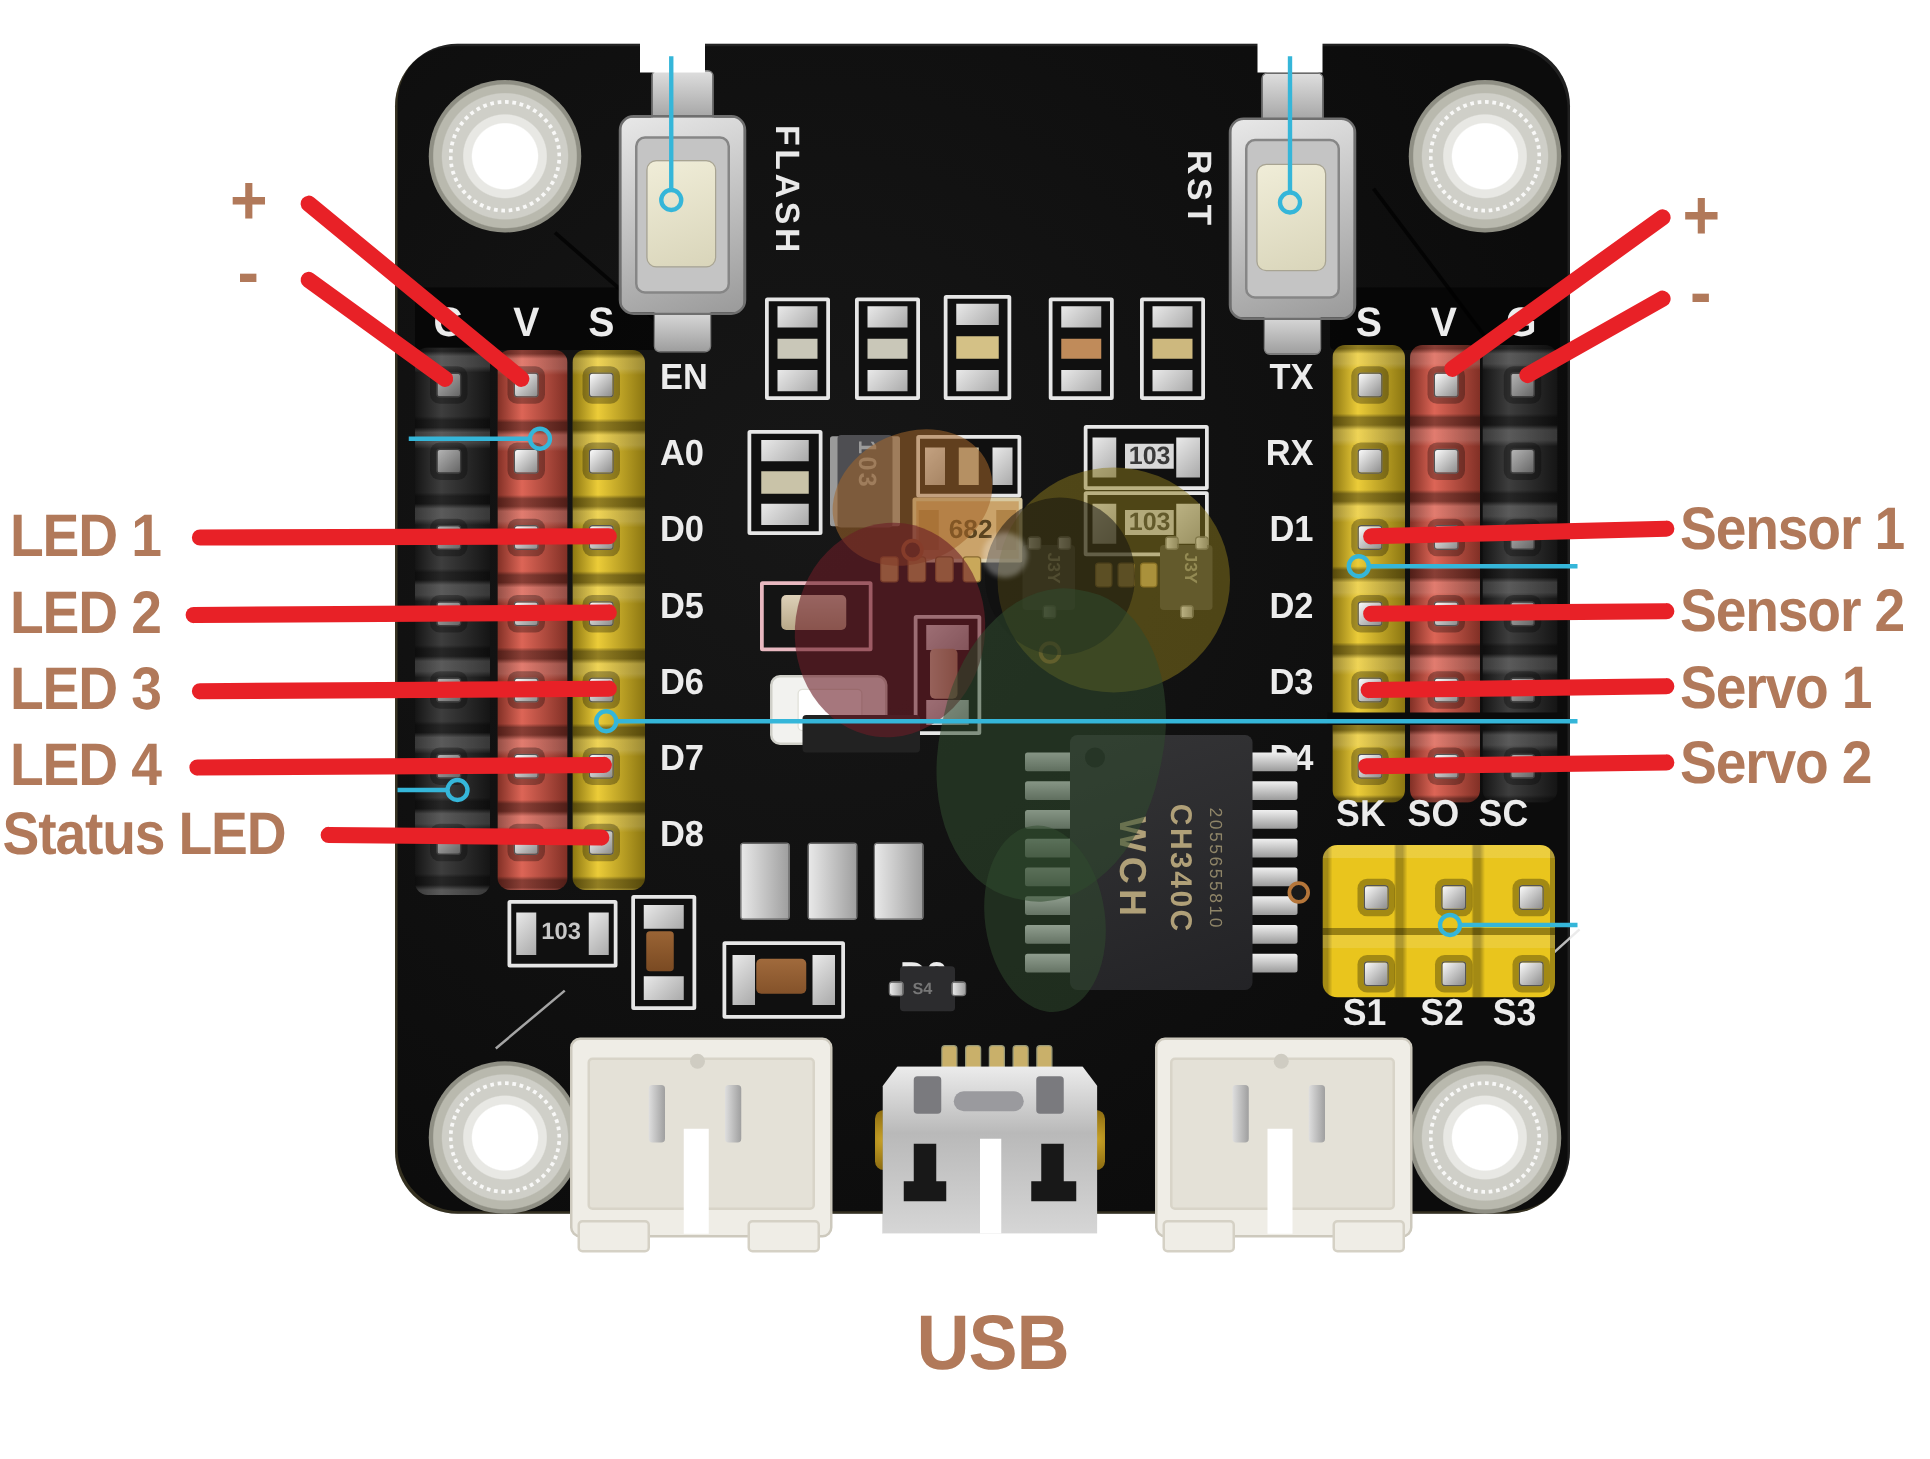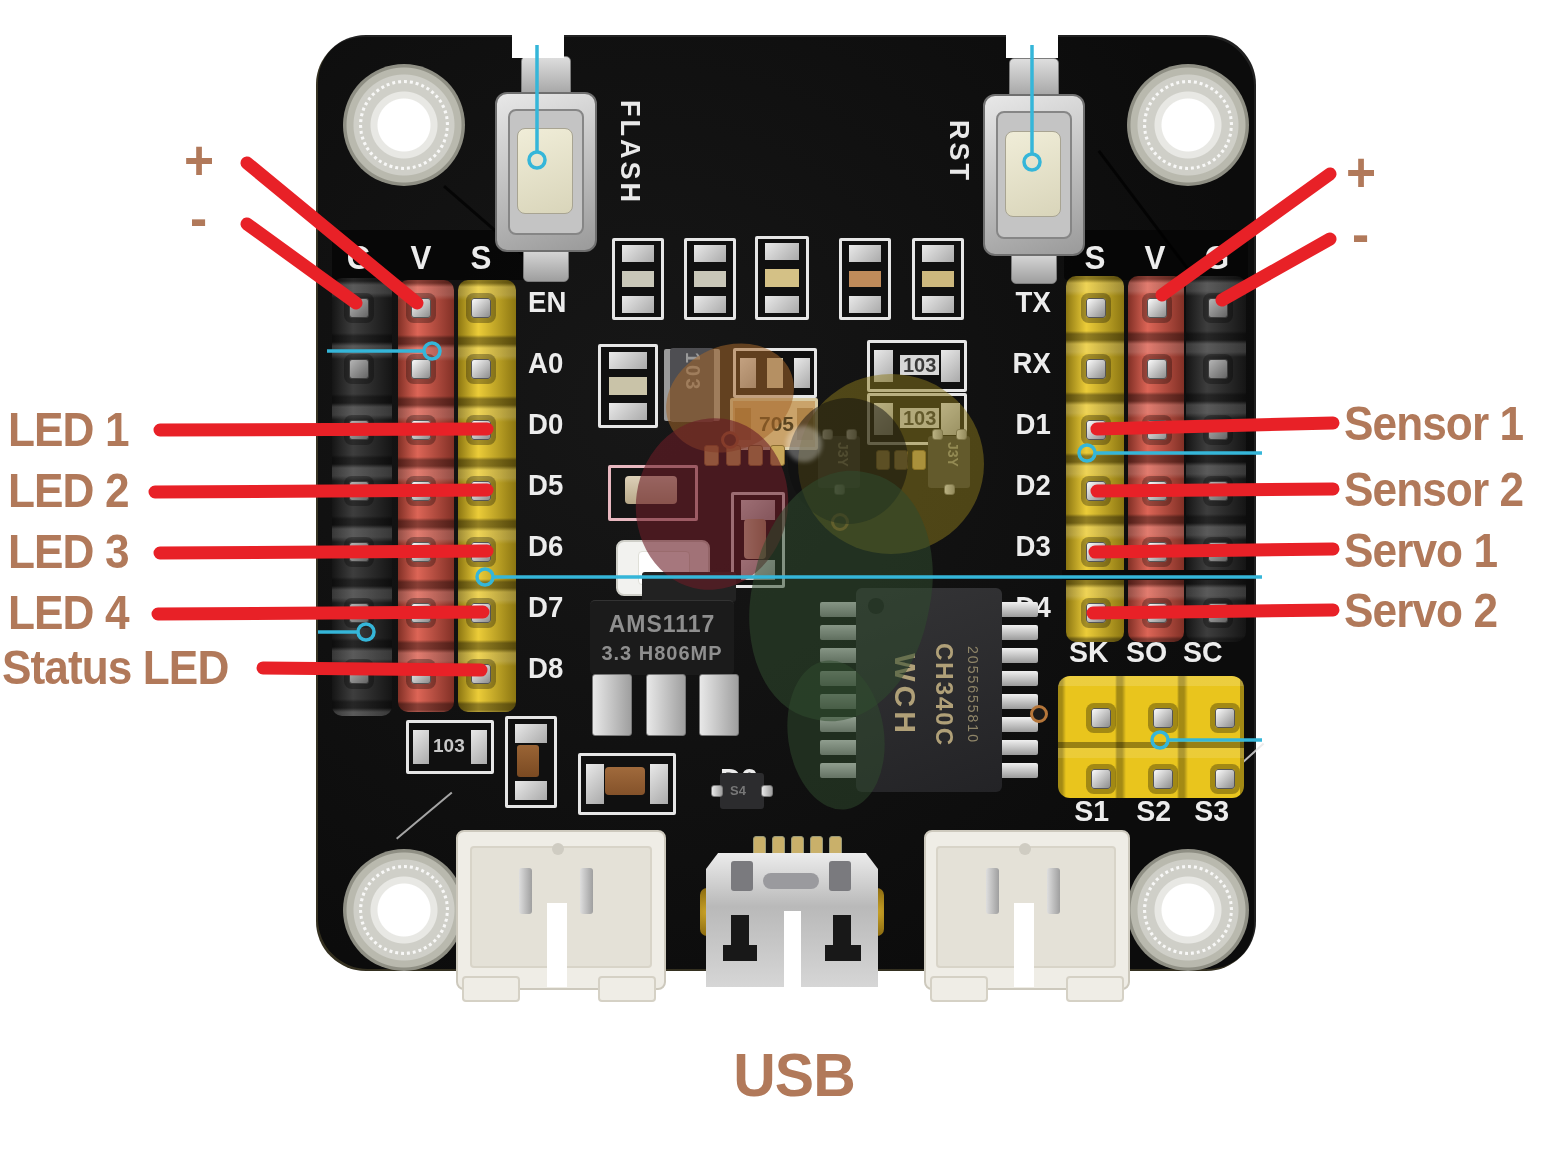--- a/index.html
+++ b/index.html
@@ -241,21 +241,21 @@
       </div>
     <div class="smd" style="left:551px;top:358px;width:94px;height:46px;">
         <i class="padh" style="left:4px;"></i>
         <i class="padh" style="right:4px;"></i>
       <div class="mark" style="left:30px;top:12px;font-size:20px;color:#3a3a3a;background:#d8d8d8;padding:0 3px;">103</div>
       </div>
 
     <div style="position:absolute;left:414px;top:363px;width:82px;height:46px;background:#caa36a;border:3px solid #d8c9a0;border-radius:2px;">
       <i class="padh" style="left:2px;background:#b08448;"></i>
         <i class="padh" style="right:2px;background:#b08448;"></i>
-      <div class="mark" style="left:26px;top:12px;font-size:21px;color:#5a4420;">705</div>
+      <div class="mark" style="left:26px;top:12px;font-size:21px;color:#5a4420;">682</div>
       </div>
 
     <div style="position:absolute;left:292px;top:430px;width:84px;height:50px;background:#141414;border:3px solid #e8b8c0;border-radius:2px;">
       <div style="position:absolute;left:14px;top:8px;width:52px;height:28px;background:linear-gradient(180deg,#ddd0b8,#b8a888);border-radius:4px;"></div>
       </div>
 
     <div class="smd" style="left:415px;top:457px;width:48px;height:90px;">
         <i class="padv" style="top:5px;"></i>
         <i class="padv" style="bottom:5px;"></i>
       <div style="position:absolute;left:10px;top:24px;width:22px;height:40px;background:linear-gradient(90deg,#d8c9a8,#ad9870);border-radius:4px;"></div>
@@ -280,24 +280,20 @@
       </div>
     <div class="rot mark" style="left:536px;top:407px;width:42px;height:18px;font-size:14px;color:#9a9a8a;line-height:18px;">J3Y</div>
     <div style="position:absolute;left:612px;top:401px;width:42px;height:52px;background:#3a3a3c;border-radius:3px;">
       <i class="leg" style="left:4px;top:-7px;width:9px;height:9px;"></i>
         <i class="leg" style="left:28px;top:-7px;width:9px;height:9px;"></i>
         <i class="leg" style="left:16px;bottom:-7px;width:9px;height:9px;"></i>
       </div>
     <div class="rot mark" style="left:646px;top:407px;width:42px;height:18px;font-size:14px;color:#9a9a8a;line-height:18px;">J3Y</div>
 
     <div style="position:absolute;left:326px;top:537px;width:94px;height:30px;background:#222;border-radius:3px;"></div>
-    <div style="position:absolute;left:274px;top:565px;width:144px;height:74px;background:#1b1b1b;border-radius:5px;border-top:1px solid #333;display:flex;flex-direction:column;justify-content:center;align-items:center;">
-      <div class="chiptxt" style="font-size:23px;">AMS1117</div>
-      <div class="chiptxt" style="font-size:20px;">3.3 H806MP</div>
-    </div>
     <i class="leg" style="left:276px;top:639px;width:38px;height:60px;"></i>
     <i class="leg" style="left:330px;top:639px;width:38px;height:60px;"></i>
     <i class="leg" style="left:383px;top:639px;width:38px;height:60px;"></i>
 
     <i class="icpin" style="left:504px;top:567px;"></i>
       <i class="icpin" style="left:504px;top:590px;"></i>
     <i class="icpin" style="left:504px;top:613px;"></i>
       <i class="icpin" style="left:504px;top:636px;"></i>
     <i class="icpin" style="left:504px;top:659px;"></i>
       <i class="icpin" style="left:504px;top:682px;"></i>

